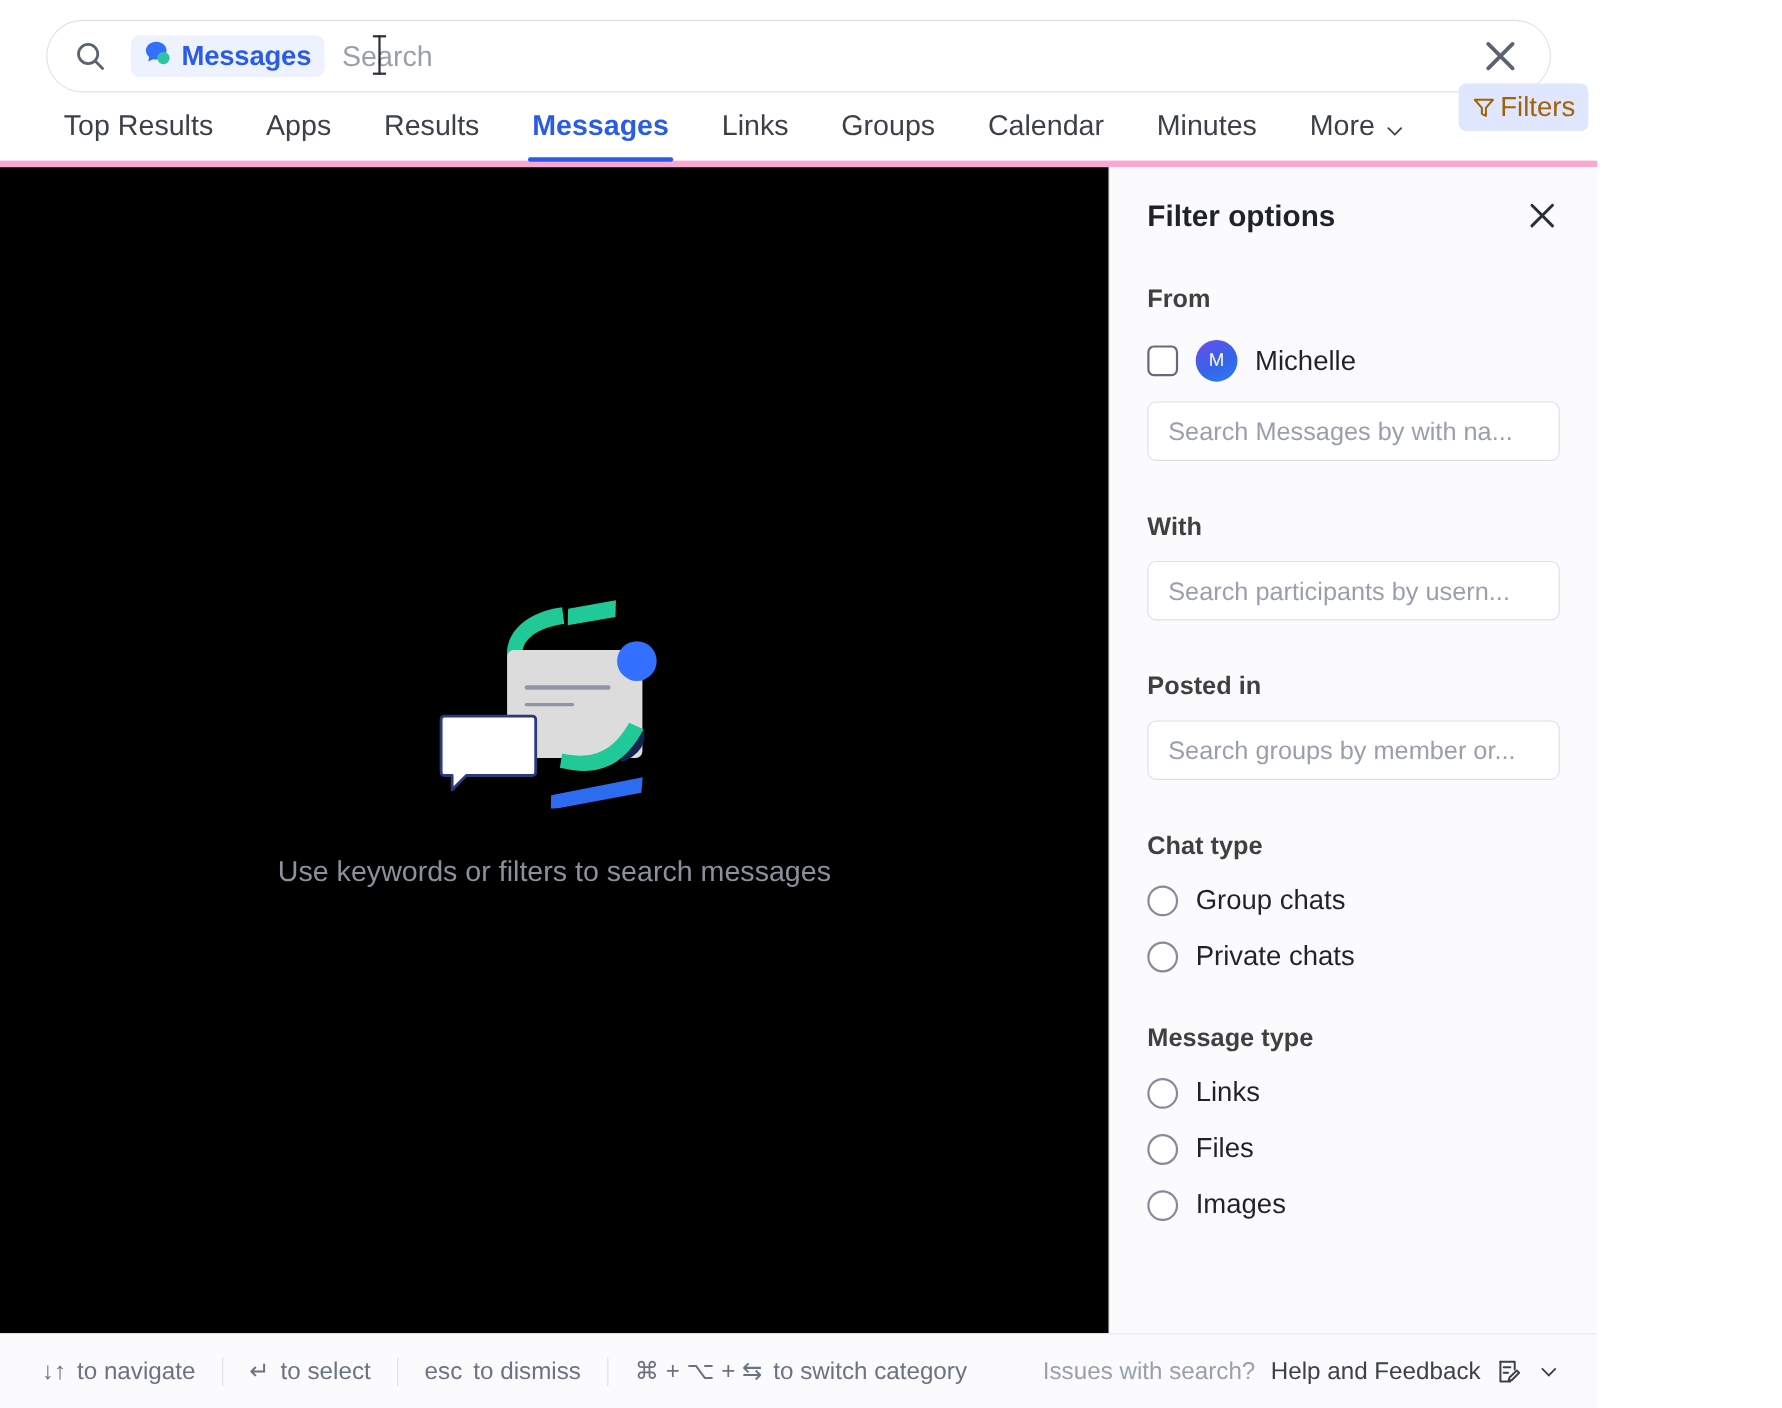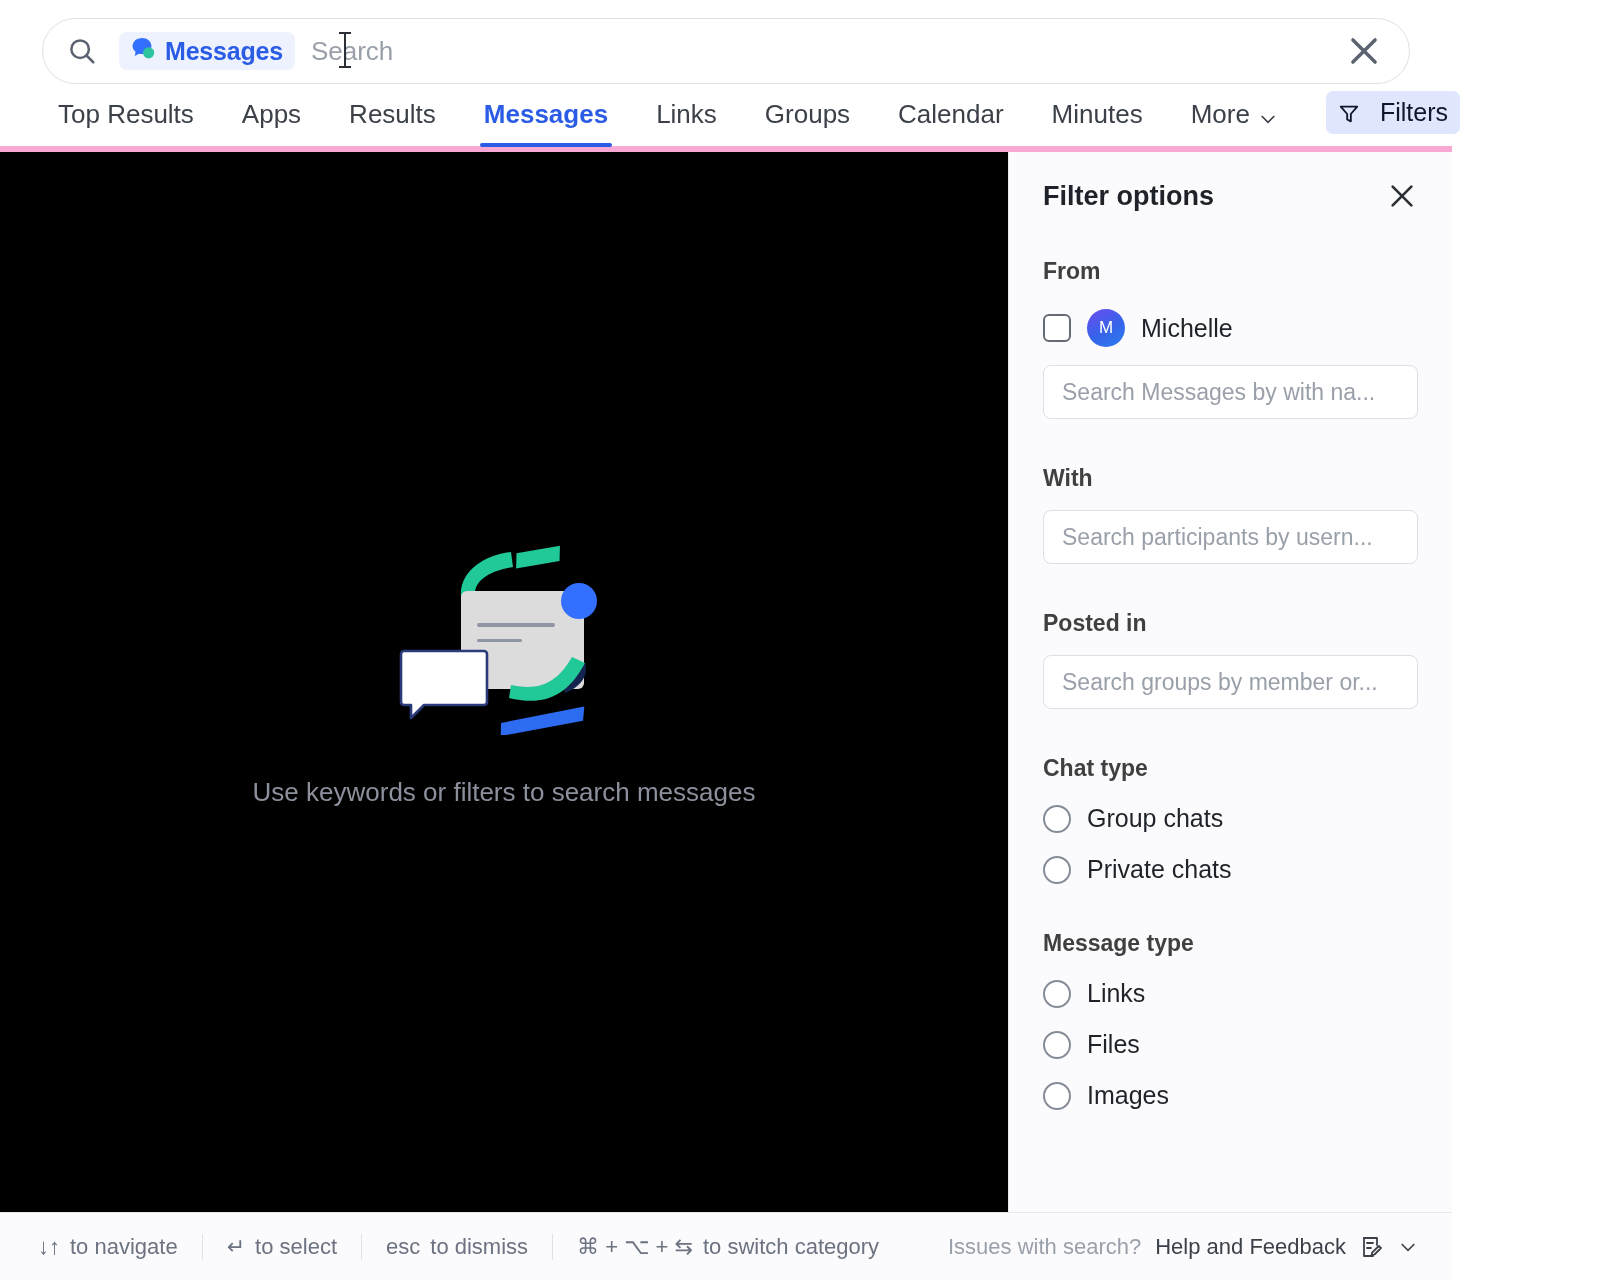--- a/index.html
+++ b/index.html
@@ -70,25 +70,25 @@
   }
   .tab.active { color: #2b5ce6; font-weight: 700; }
   .tab.active::after {
     content: ""; position: absolute; left: -4px; right: -4px; bottom: -1px;
     height: 4px; background: #2b5ce6; border-radius: 2px;
   }
   .tab.more { display: flex; align-items: center; gap: 8px; }
   .chevron { width: 20px; height: 20px; color:#3c4149; }
   .spacer { flex: 1 1 auto; }
   .filters-btn {
-    display: flex; align-items: center; gap: 20px;
-    background: #dfe6fd; color: #0f172a;
+    display: flex; align-items: center; gap: 4px;
+    background: #dfe6fd; color: #a16207;
     border-radius: 7px; padding: 7px 12px;
     font-size: 25px; cursor: pointer;
-    margin-bottom: 12px;
+    margin-bottom: 27px;
   }
   .funnel { width: 22px; height: 22px; }
 
   
   .body-row { flex: 1 1 auto; display: flex; min-height: 0; position: relative; }
   .results-pane {
     flex: 1 1 auto; display: flex; flex-direction: column;
     align-items: center; justify-content: center;
     background: #000000;
     padding-bottom: 90px;

